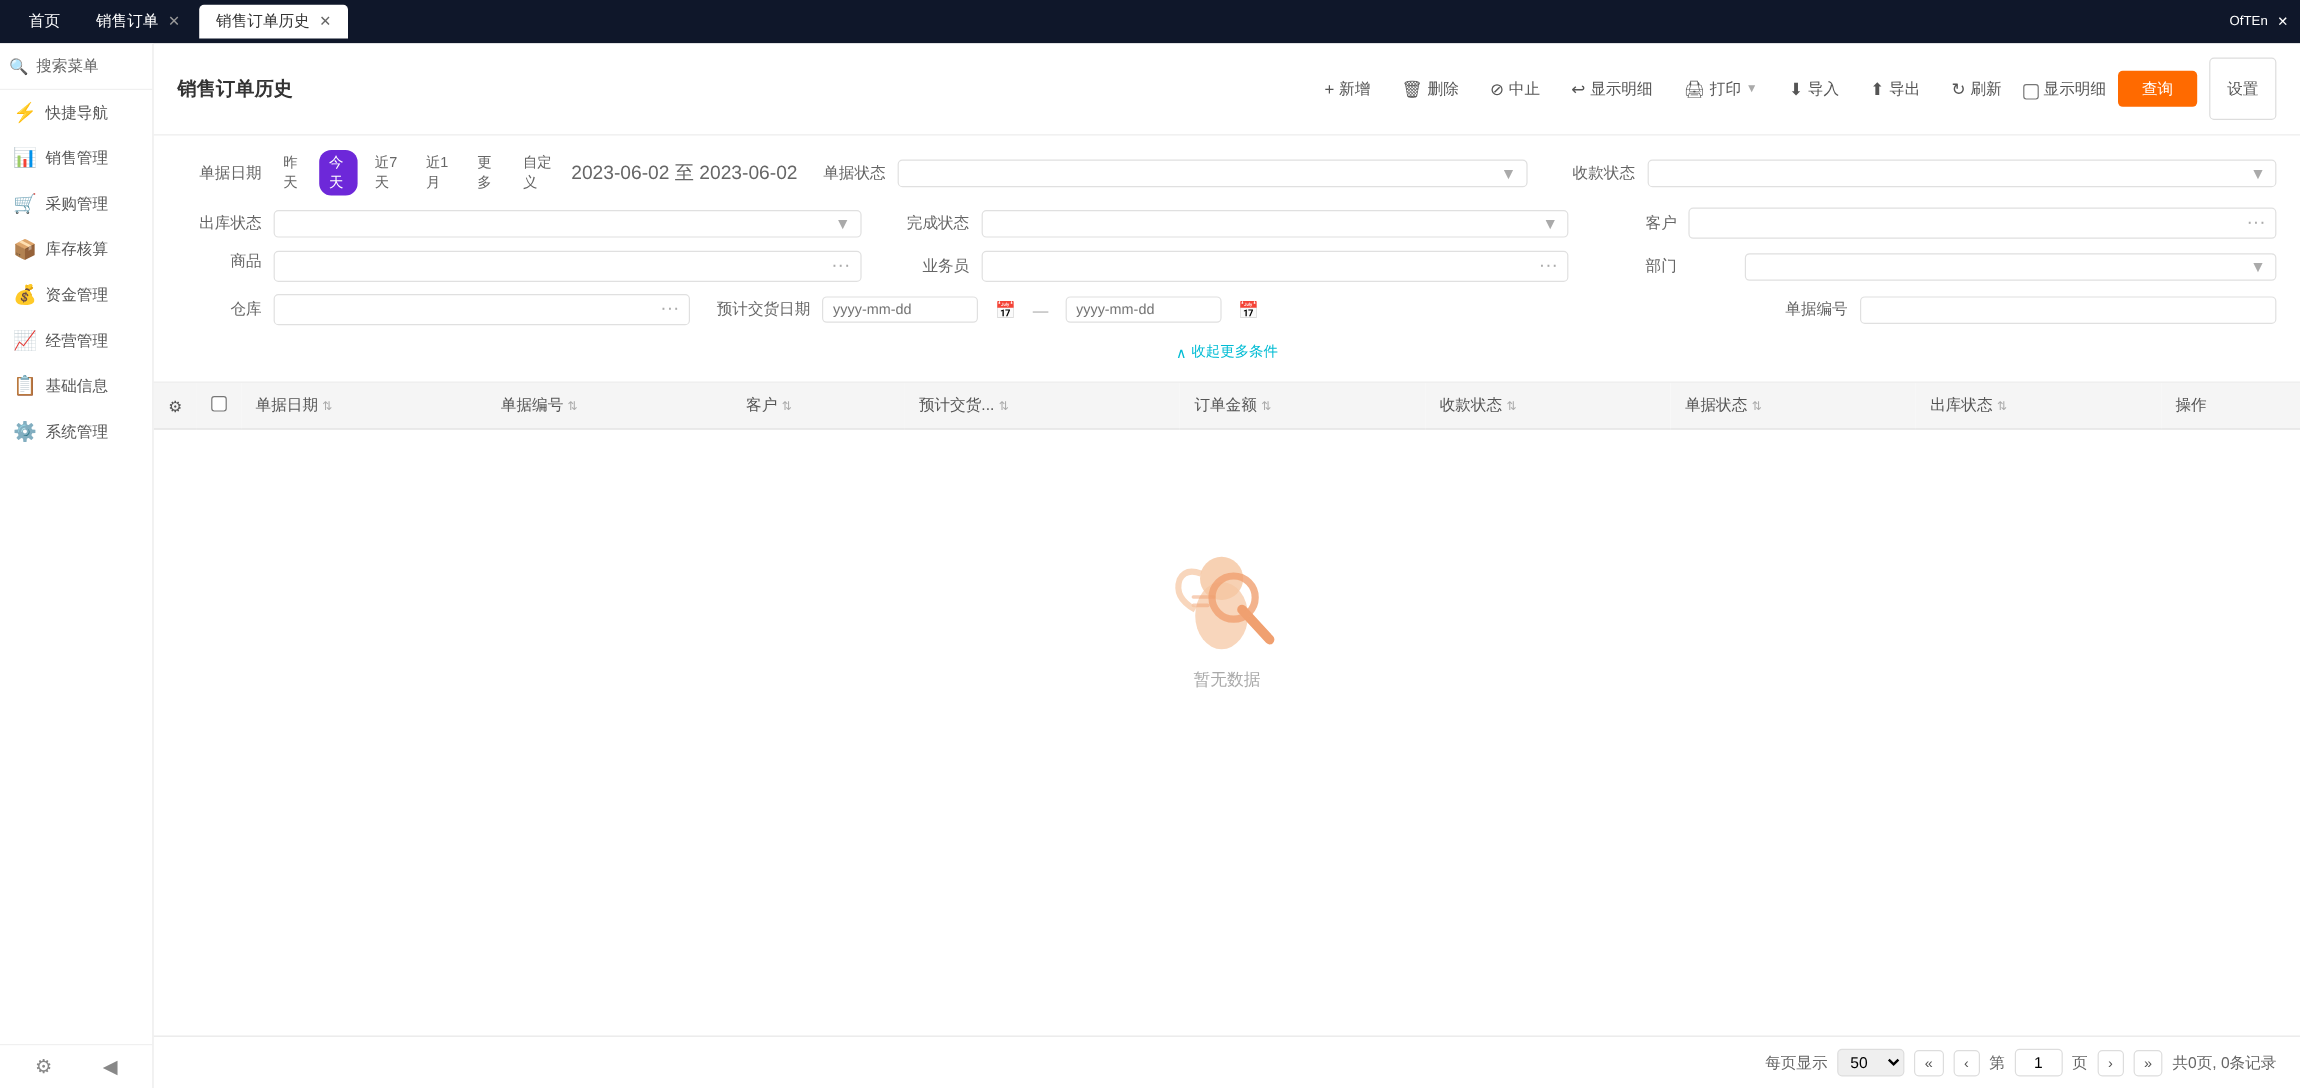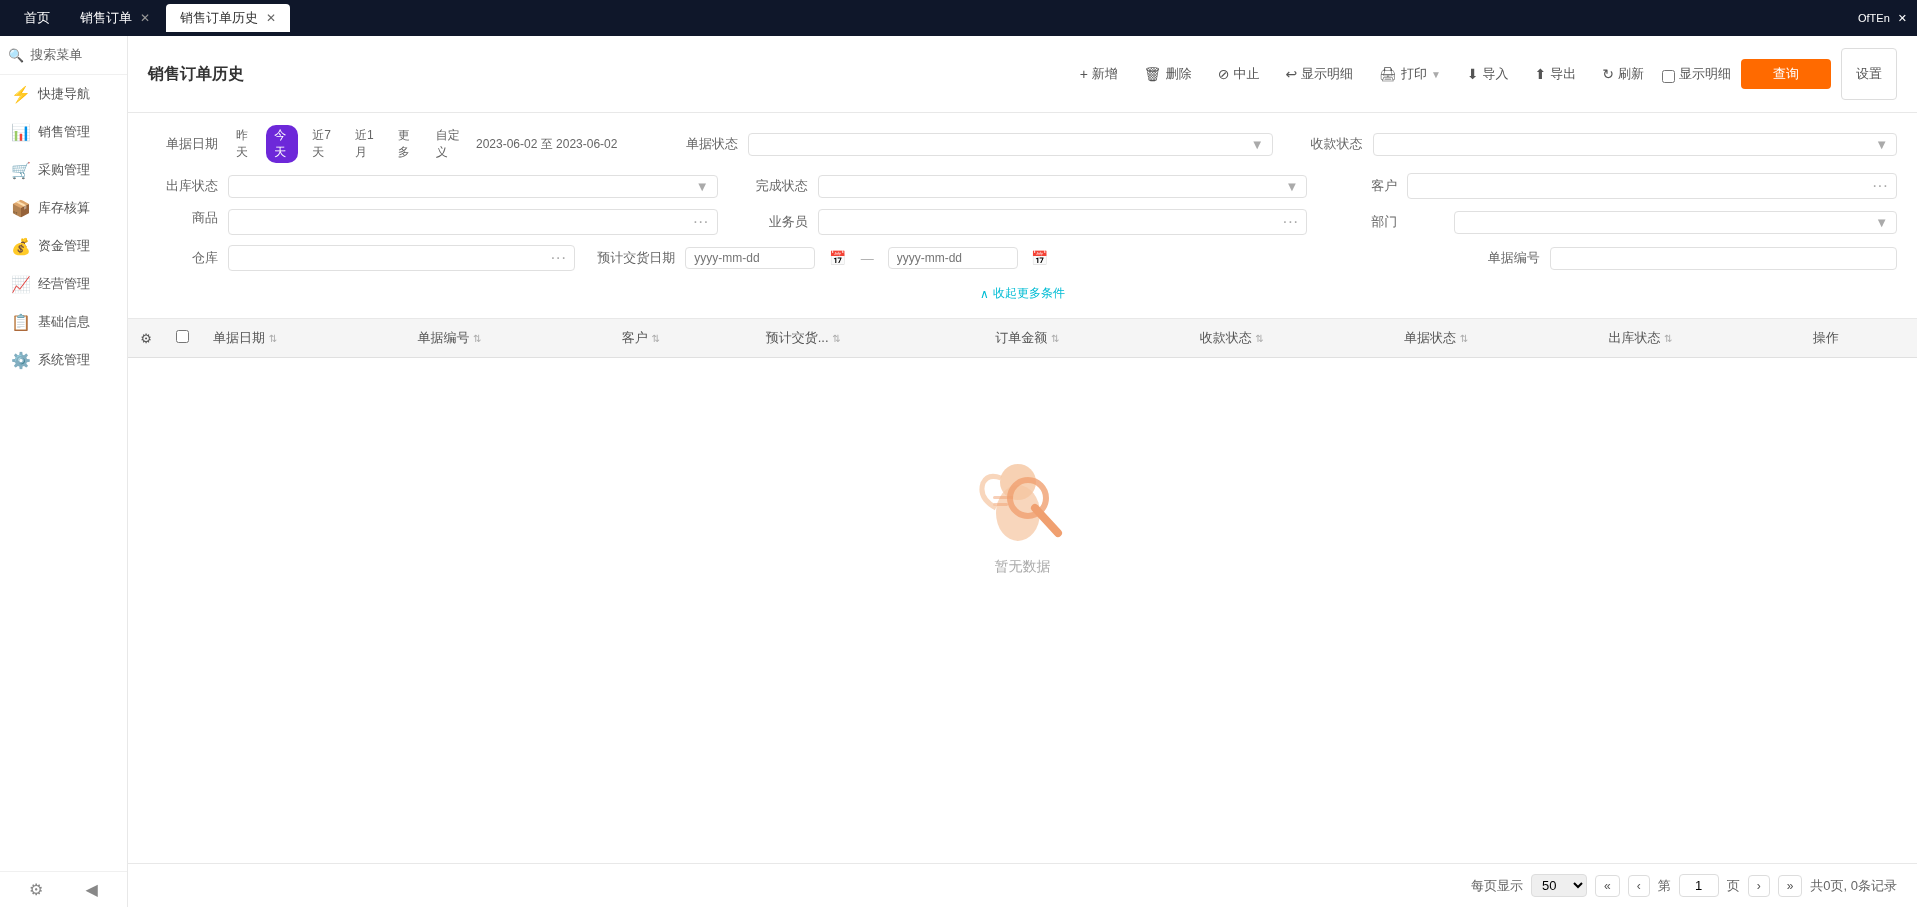--- a/index.html
+++ b/index.html
@@ -25,21 +25,21 @@
     .sidebar-bottom { margin-top: auto; border-top: 1px solid #f0f0f0; padding: 8px; display: flex; justify-content: space-around; }
     .sidebar-bottom span { font-size: 16px; cursor: pointer; color: #888; }
 
     
     .content { flex: 1; display: flex; flex-direction: column; overflow: hidden; }
     .content-header { background: #fff; padding: 12px 20px; display: flex; align-items: center; justify-content: space-between; border-bottom: 1px solid #e8e8e8; flex-shrink: 0; }
     .page-title-text { font-size: 16px; font-weight: bold; color: #333; }
     .toolbar { display: flex; align-items: center; gap: 10px; }
     .toolbar-btn { display: flex; align-items: center; gap: 4px; padding: 4px 8px; background: none; border: none; cursor: pointer; color: #555; font-size: 13px; }
     .toolbar-btn .btn-icon { font-size: 14px; }
-    .btn-query { background: #ff6a00; color: #fff; border: none; padding: 6px 32px; border-radius: 4px; cursor: pointer; font-size: 13px; }
+    .btn-query { background: #ff6a00; color: #fff; border: none; padding: 6px 20px; border-radius: 4px; cursor: pointer; font-size: 13px; }
     .btn-setting { background: #fff; color: #555; border: 1px solid #ddd; padding: 16px 14px; border-radius: 4px; cursor: pointer; font-size: 13px; }
 
     
     .filter-area { background: #fff; padding: 12px 20px; border-bottom: 1px solid #e8e8e8; flex-shrink: 0; }
     .filter-row { display: flex; align-items: center; margin-bottom: 10px; gap: 0; }
     .filter-label { width: 80px; color: #666; flex-shrink: 0; text-align: right; padding-right: 10px; }
     .date-badges { display: flex; align-items: center; gap: 6px; }
     .date-badge { padding: 2px 8px; border-radius: 10px; font-size: 12px; cursor: pointer; color: #666; }
     .date-badge.active { background: #6d28d9; color: #fff; }
     .select-control { display: flex; align-items: center; border: 1px solid #e0e0e0; border-radius: 4px; padding: 3px 8px; min-width: 200px; cursor: pointer; background: #fff; color: #666; font-size: 13px; }
@@ -196,21 +196,21 @@
           <div class="date-badges">
             <span class="date-badge">昨天</span>
             <span class="date-badge active">今天</span>
             <span class="date-badge">近7天</span>
             <span class="date-badge">近1月</span>
             <span class="date-badge">更多</span>
             <span class="date-badge">自定义</span>
           </div>
         </div>
         <div style="flex:0 0 200px;display:flex;align-items:center;">
-          <span style="font-size:12px;color:#666;margin-left:8px;">2023-06-02 至 2023-06-02</span>
+          <span style="font-size:16px;color:#666;margin-left:8px;">2023-06-02 至 2023-06-02</span>
         </div>
         <div style="flex:1;display:flex;align-items:center;">
           <span class="filter-label">单据状态</span>
           <div class="select-control" style="flex:1;">
             <span style="color:#ccc;font-size:13px;"></span>
             <span class="chevron">▼</span>
           </div>
         </div>
         <div style="flex:1;display:flex;align-items:center;margin-left:20px;">
           <span class="filter-label">收款状态</span>

